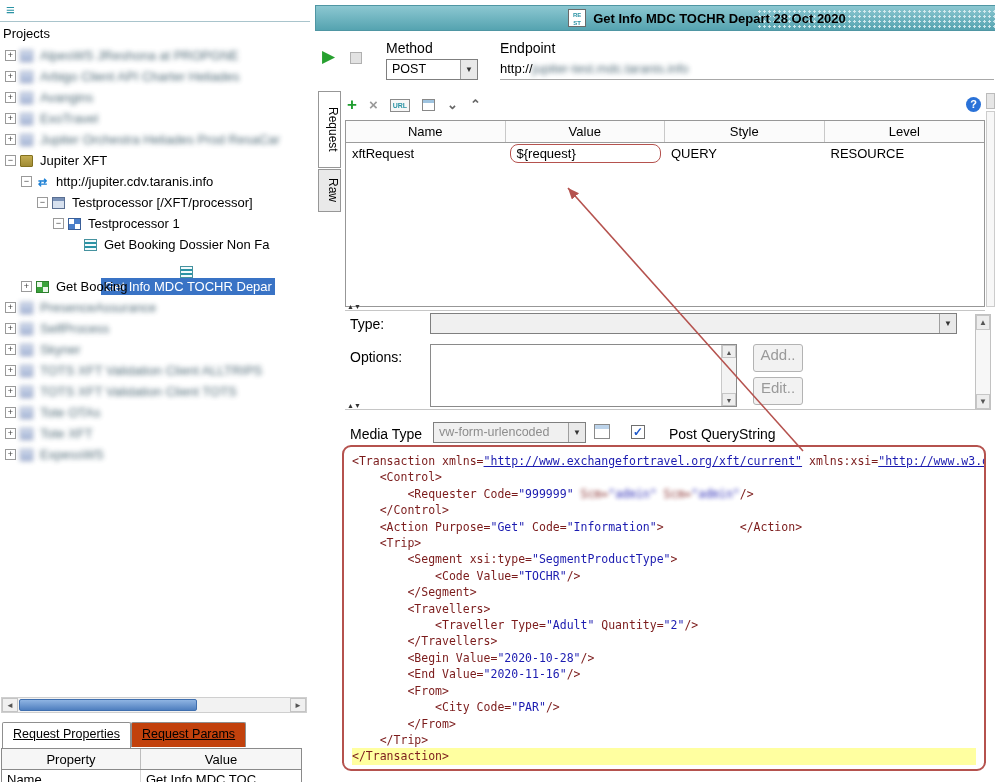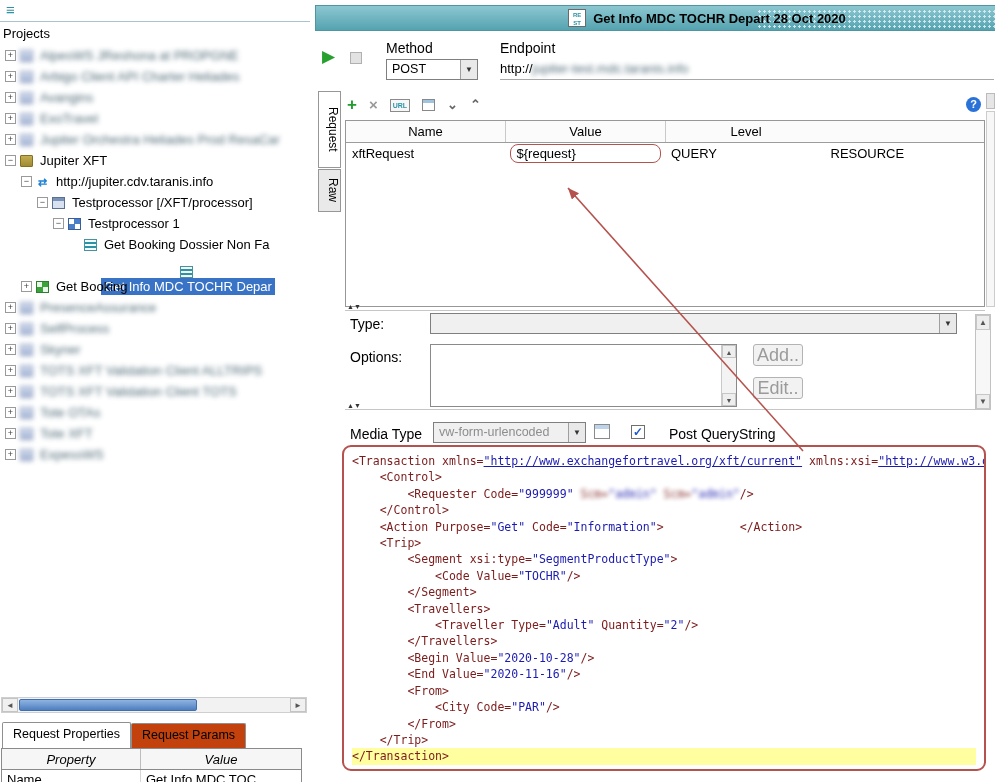--- a/index.html
+++ b/index.html
@@ -28,28 +28,28 @@
   .tree-row.selected .tree-label{background:#3973c5;color:#fff;}
   .blurred{filter:blur(2.4px);opacity:.85;color:#31505f;display:inline-block;}
 
   .h-scroll{position:absolute;left:1px;top:697px;width:306px;height:16px;background:#f2f2f2;border:1px solid #cfcfcf;}
   .h-scroll .sarrow{position:absolute;top:0;width:16px;height:14px;background:#f0f0f0;border:1px solid #c4c4c4;
                     font-size:8px;line-height:13px;text-align:center;color:#555;}
   .h-scroll .sarrow.left{left:0;} .h-scroll .sarrow.right{right:0;}
   .h-thumb{position:absolute;left:17px;top:1px;width:178px;height:12px;border:1px solid #3f6faf;border-radius:2px;
            background:linear-gradient(#8fb4e2,#4f7fbf);}
 
-  .bl-tabs{position:absolute;left:2px;top:722px;height:26px;display:flex;align-items:flex-end;}
+  .bl-tabs{position:absolute;left:2px;top:722px;height:26px;display:flex;align-items:flex-start;text-decoration:underline;}
   .bl-tab{height:25px;line-height:23px;padding:0 10px;border:1px solid #8f8f8f;border-bottom:none;
           background:#c2410c;font-size:12.5px;border-radius:2px 2px 0 0;cursor:default;}
   .bl-tab.active{background:#fff;height:26px;}
 
   .props{position:absolute;left:1px;top:748px;width:301px;background:#fff;}
   .props-hrow{display:flex;border:1px solid #8a8a8a;background:#f6f6f6;height:22px;}
-  .props-hcell{line-height:21px;text-align:center;font-size:13px;font-style:italic;}
+  .props-hcell{line-height:21px;text-align:center;font-size:13px;}
   .props-hcell.c1{width:139px;border-right:1px solid #bdbdbd;}
   .props-hcell.c2{width:160px;}
   .props-row{display:flex;border:1px solid #8a8a8a;border-top:none;height:20px;background:#fff;}
   .props-cell{line-height:19px;font-size:13px;padding-left:5px;overflow:hidden;white-space:nowrap;}
   .props-cell.c1{width:139px;border-right:1px solid #d6d6d6;}
   .props-cell.c2{width:160px;}
 
   
   .titlebar{position:absolute;left:315px;top:5px;width:784px;height:26px;border:1px solid #4f96a3;
             background:linear-gradient(#8cc7d1,#55a3b0);display:flex;align-items:center;justify-content:center;}
@@ -99,22 +99,22 @@
 
   .split-arrows{position:absolute;font-size:7px;letter-spacing:0;color:#333;}
   .split-line{position:absolute;left:345px;width:640px;border-top:1px solid #c6c6c6;}
 
   #type-combo{left:430px;top:313px;width:527px;}
   #options-list{position:absolute;left:430px;top:344px;width:307px;height:63px;border:1px solid #8a8a8a;background:#fff;}
   .list-scroll{position:absolute;right:0;top:0;width:15px;height:100%;border-left:1px solid #c9c9c9;background:#f3f3f3;}
   .list-scroll .sa{position:absolute;left:0;width:14px;height:13px;font-size:7px;line-height:13px;text-align:center;
                    color:#555;background:#eee;border:1px solid #c6c6c6;}
   .list-scroll .sa.up{top:0;} .list-scroll .sa.down{bottom:0;}
-  .mini-btn{position:absolute;left:753px;width:50px;height:22px;background:#f2f2f2;border:1px solid #b3b3b3;
-            border-radius:3px;color:#9a9a9a;font-size:18px;text-align:center;line-height:20px;}
+  .mini-btn{position:absolute;left:753px;width:50px;height:28px;background:#f2f2f2;border:1px solid #b3b3b3;
+            border-radius:3px;color:#9a9a9a;font-size:15px;text-align:center;line-height:20px;}
   #add-btn{top:344px;} #edit-btn{top:377px;}
   .vscroll2{position:absolute;left:975px;top:314px;width:16px;height:96px;border:1px solid #c2c2c2;background:#f7f7f7;}
   .vscroll2 .sa{position:absolute;left:0;width:14px;height:15px;font-size:8px;line-height:14px;text-align:center;
                 color:#555;background:#ededed;border:1px solid #c6c6c6;}
   .vscroll2 .sa.up{top:0;} .vscroll2 .sa.down{bottom:0;}
 
   #media-combo{left:433px;top:422px;width:153px;}
   .media-icon{position:absolute;left:594px;top:424px;width:16px;height:15px;border:1px solid #8a8a8a;
               background:linear-gradient(#bcd3ea 0 4px,#fff 4px);}
   .checkbox{position:absolute;left:631px;top:425px;width:14px;height:14px;border:1px solid #6f6f6f;background:#fff;
@@ -295,20 +295,21 @@
     <span class="tb-chev">⌃</span>
   </div>
   <span class="help-icon">?</span>
   <span class="edge-top"></span>
   <span class="edge-track"></span>
 
   <div class="ptable">
     <div class="pt-hrow">
       <div class="pt-h">Name</div>
       <div class="pt-h">Value</div>
+      <div class="pt-h">Style</div>
       <div class="pt-h">Level</div>
     </div>
     <div class="pt-row">
       <div class="pt-c">xftRequest</div>
       <div class="pt-c">
         <span class="red-chip">${request}</span>
       </div>
       <div class="pt-c">QUERY</div>
       <div class="pt-c">RESOURCE</div>
     </div>

